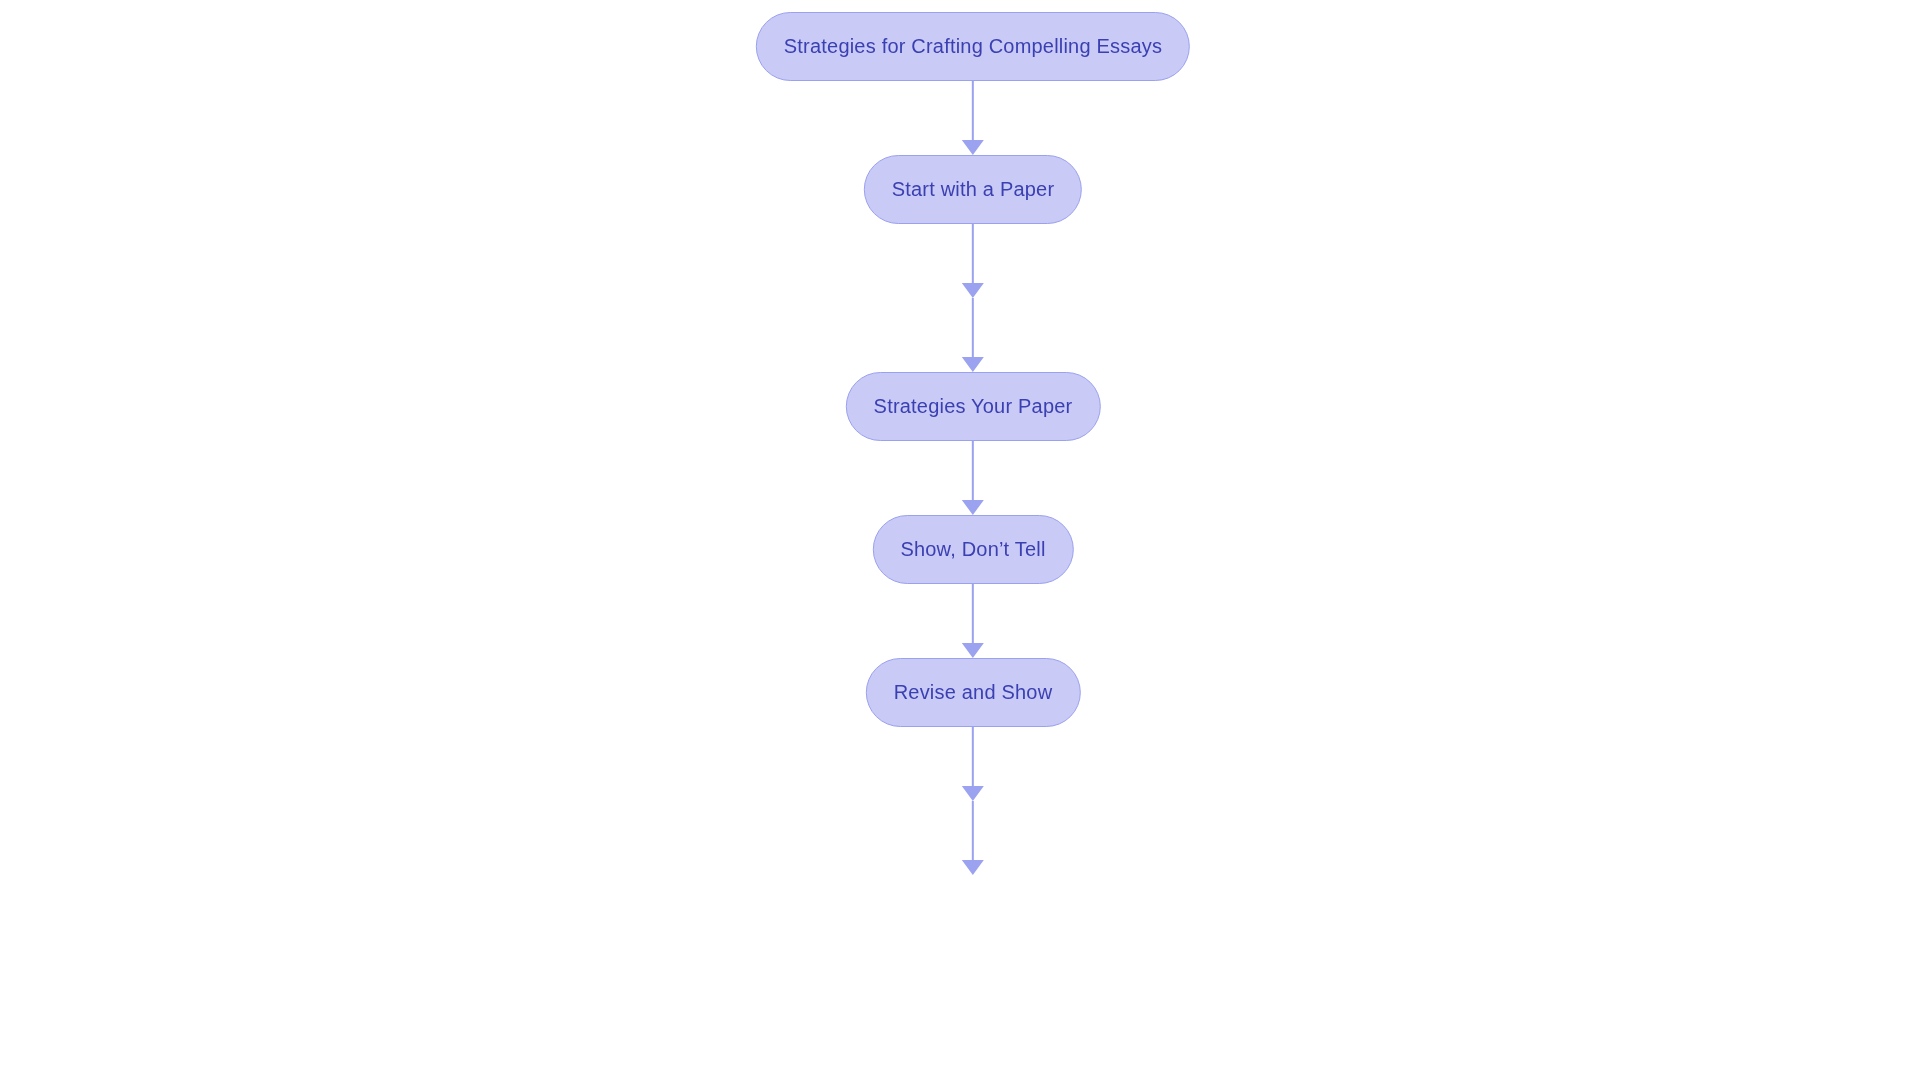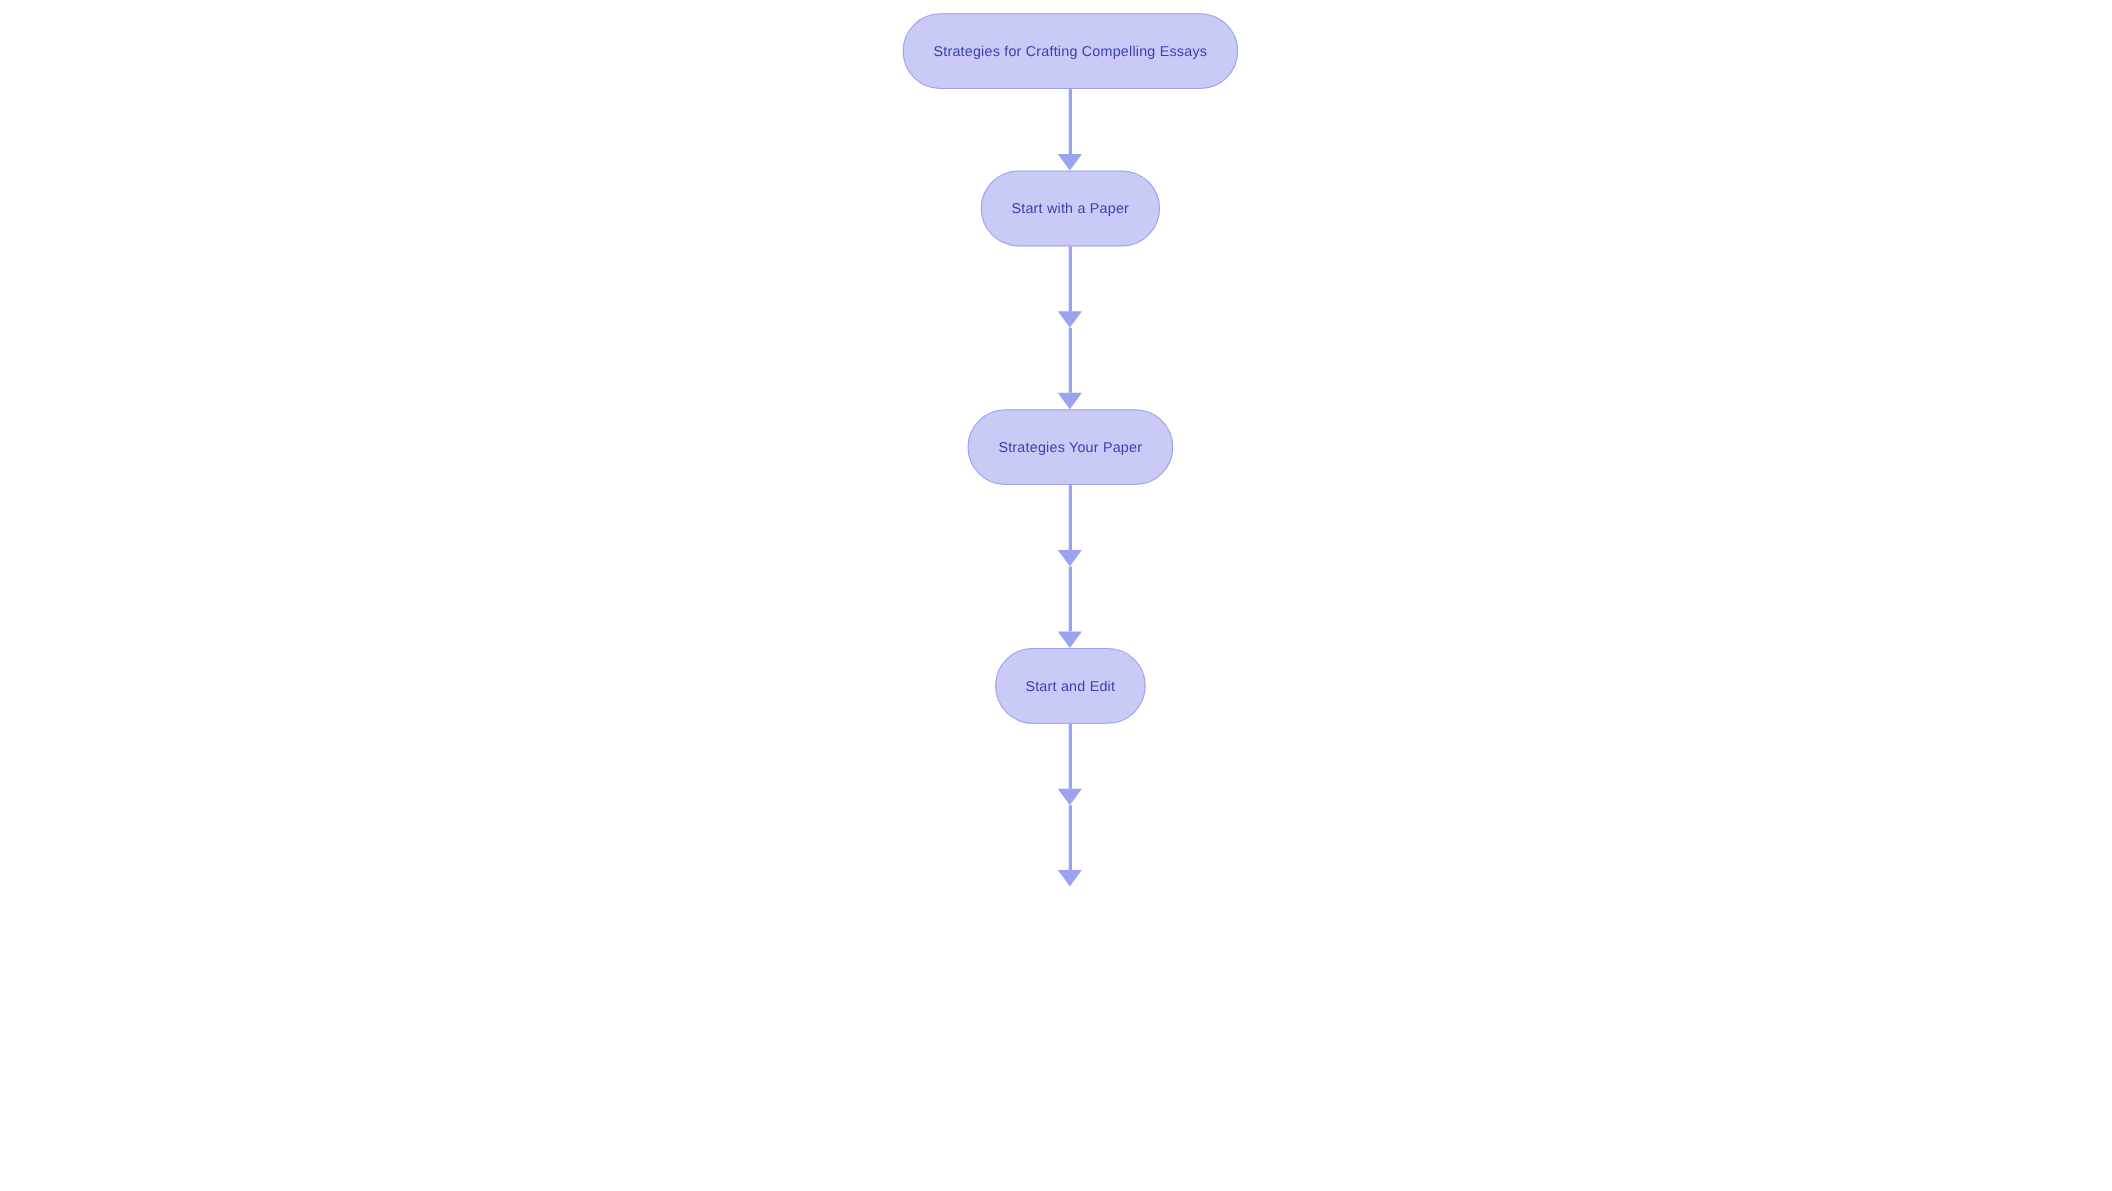--- a/index.html
+++ b/index.html
@@ -28,21 +28,21 @@
     flex-direction: column;
     align-items: center;
   }
   .node {
     height: 69px;
     padding: 0 27px;
     border-radius: 34.5px;
     background: var(--node_fill);
     border: 1.6px solid var(--node_border);
     color: var(--node_text);
-    font-size: 13px;
+    font-size: 20px;
     letter-spacing: 0.2px;
     display: flex;
     align-items: center;
     justify-content: center;
     white-space: nowrap;
   }
   .arrow {
     height: 74px;
     display: flex;
     flex-direction: column;
@@ -93,28 +93,31 @@
 
     <div class="node">
       <span>Strategies Your Paper</span>
     </div>
 
     <div class="arrow">
       <div class="arrow-line"></div>
       <div class="arrow-head"></div>
     </div>
 
+    <div class="node">
+      <span>Show, Don’t Tell</span>
+    </div>
 
     <div class="arrow">
       <div class="arrow-line"></div>
       <div class="arrow-head"></div>
     </div>
 
     <div class="node">
-      <span>Start and Edit</span>
+      <span>Revise and Show</span>
     </div>
 
     <div class="arrow">
       <div class="arrow-line"></div>
       <div class="arrow-head"></div>
     </div>
 
 
     <div class="arrow">
       <div class="arrow-line"></div>

